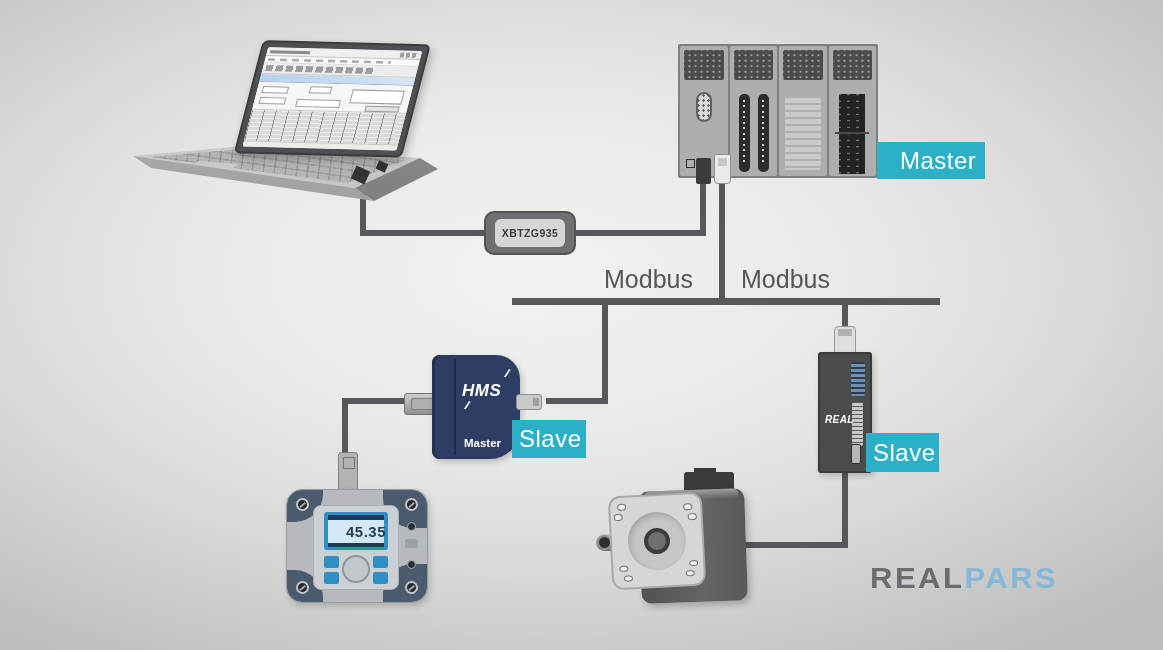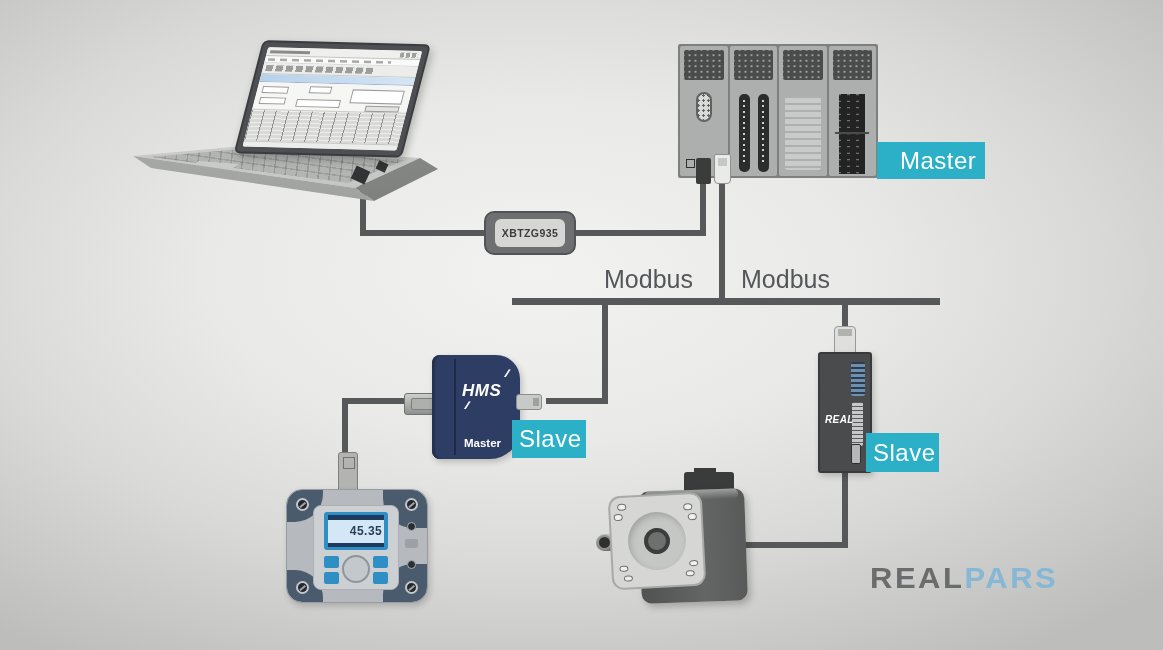--- a/index.html
+++ b/index.html
@@ -161,21 +161,21 @@
   .screw { position:absolute; width:13px; height:13px; border-radius:50%; background:#24282c; border:2px solid #c2c6ca; }
   .screw::after { content:""; position:absolute; left:1px; top:4px; width:7px; height:1.5px; background:#9fa5ab; transform:rotate(-40deg); }
   .screw-tl { left:9px; top:8px; } .screw-tr { right:9px; top:8px; }
   .screw-bl { left:9px; bottom:8px; } .screw-br { right:9px; bottom:8px; }
   #sensor-panel { position:absolute; left:26px; top:15px; width:86px; height:85px; background:#ccd0d3;
       border-radius:8px; border:1px solid #aab0b5; }
   #sensor-display { position:absolute; left:10px; top:6px; width:64px; height:38px; background:#2f8fc4;
       border-radius:3px; padding:3px 4px; display:flex; flex-direction:column; }
   .lcd-bar { height:4.5px; background:#1d3a5f; }
   #lcd { flex:1; background:#d4e7f6; display:flex; align-items:center; justify-content:center;
-      font-size:12px; font-weight:bold; color:#273f55; letter-spacing:.5px;padding-left:20px; }
+      font-size:15px; font-weight:bold; color:#273f55; letter-spacing:.5px;padding-left:20px; }
   #sensor-buttons { position:absolute; left:10px; top:48px; width:64px; height:31px; }
   .blue-btn { position:absolute; width:15px; height:12px; background:#2f8fc4; border-radius:2px; }
   .bb1 { left:0; top:2px; } .bb2 { right:0; top:2px; } .bb3 { left:0; bottom:1px; } .bb4 { right:0; bottom:1px; }
   #sensor-knob { position:absolute; left:18px; top:1px; width:28px; height:28px; border-radius:50%;
       background:#c3c8cc; border:2px solid #8f959b; }
   .side-screw { position:absolute; width:9px; height:9px; border-radius:50%; background:#2a2e32; border:1.5px solid #aab0b5; }
   .ss1 { right:11px; top:32px; } .ss2 { right:11px; top:70px; }
   #sensor-slot { position:absolute; right:9px; top:49px; width:13px; height:9px; background:#9ba1a7; border-radius:2px; }
 
   

